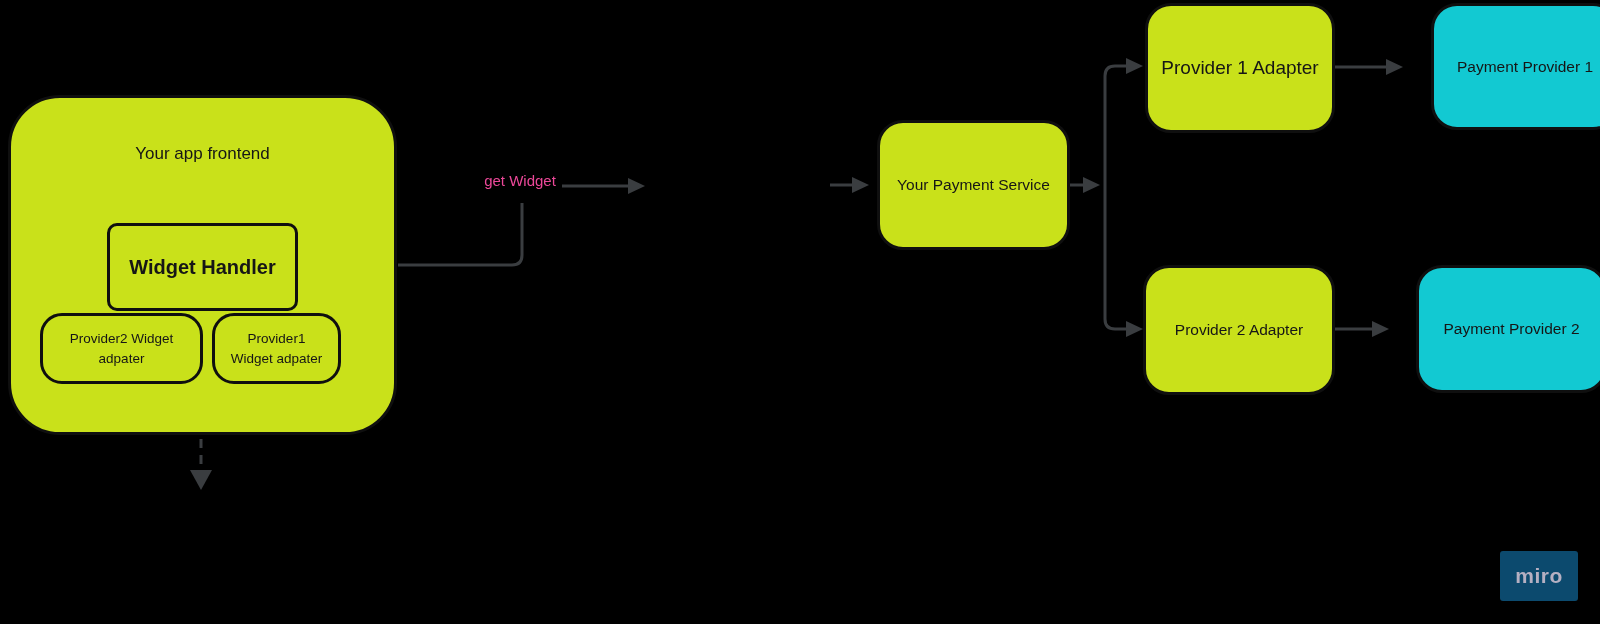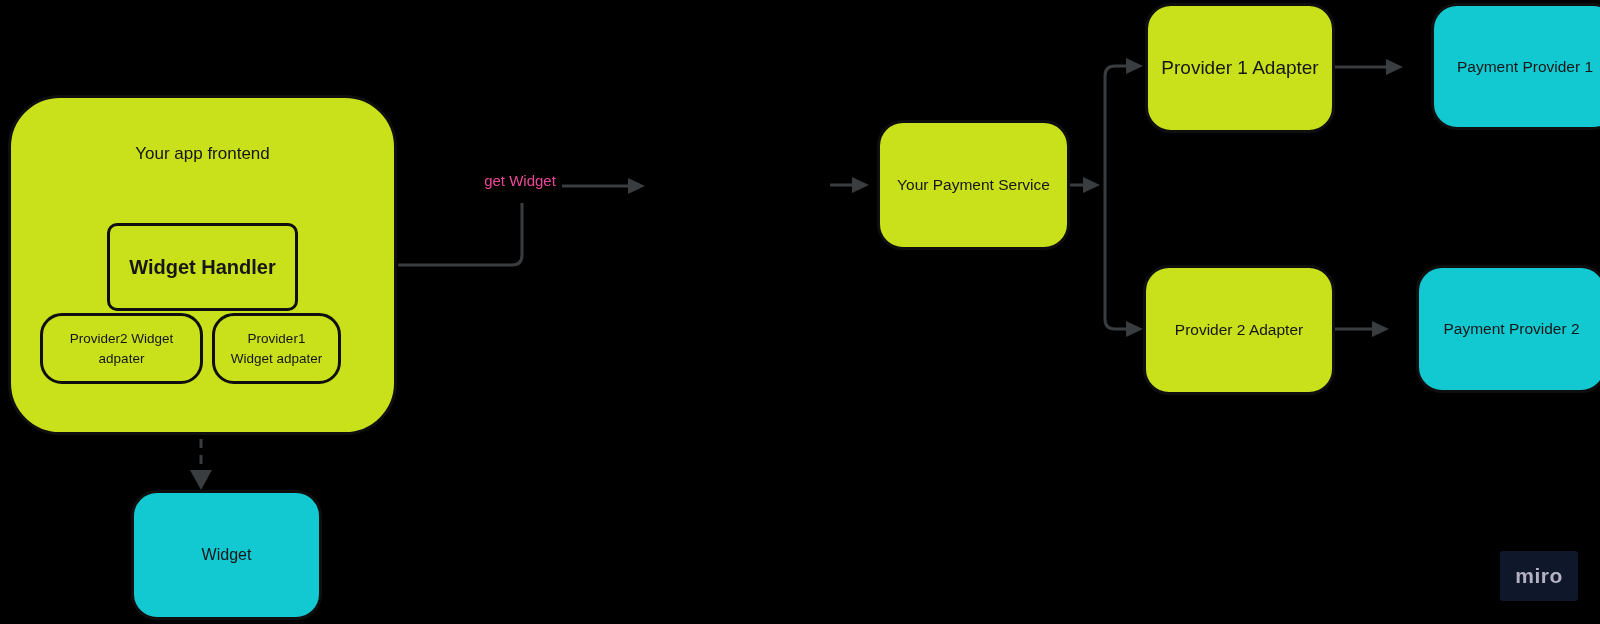--- a/index.html
+++ b/index.html
@@ -70,21 +70,21 @@
     left: 468px; top: 172px;
     width: 104px;
     text-align: center;
     font-size: 15px;
     color: #ec4899;
   }
   .miro-badge {
     position: absolute;
     left: 1500px; top: 551px;
     width: 78px; height: 50px;
-    background: #0f172a;
+    background: #0c4a6e;
     border-radius: 3px;
     display: flex;
     align-items: center;
     justify-content: center;
     font-size: 21px;
     font-weight: bold;
     letter-spacing: 0.5px;
     color: #b5b0c2;
   }
 </style>
@@ -153,23 +153,20 @@
   </div>
 
   <div class="node green prov2-adapter">
     <span>Provider 2 Adapter</span>
   </div>
 
   <div class="node cyan pay-provider2">
     <span>Payment Provider 2</span>
   </div>
 
-  <div class="node cyan widget-node">
-    <span>Widget</span>
-  </div>
 
   <div class="edge-label">get Widget</div>
 
   <div class="miro-badge">
     <span>miro</span>
   </div>
 
 </div>
 
 </body></html>

